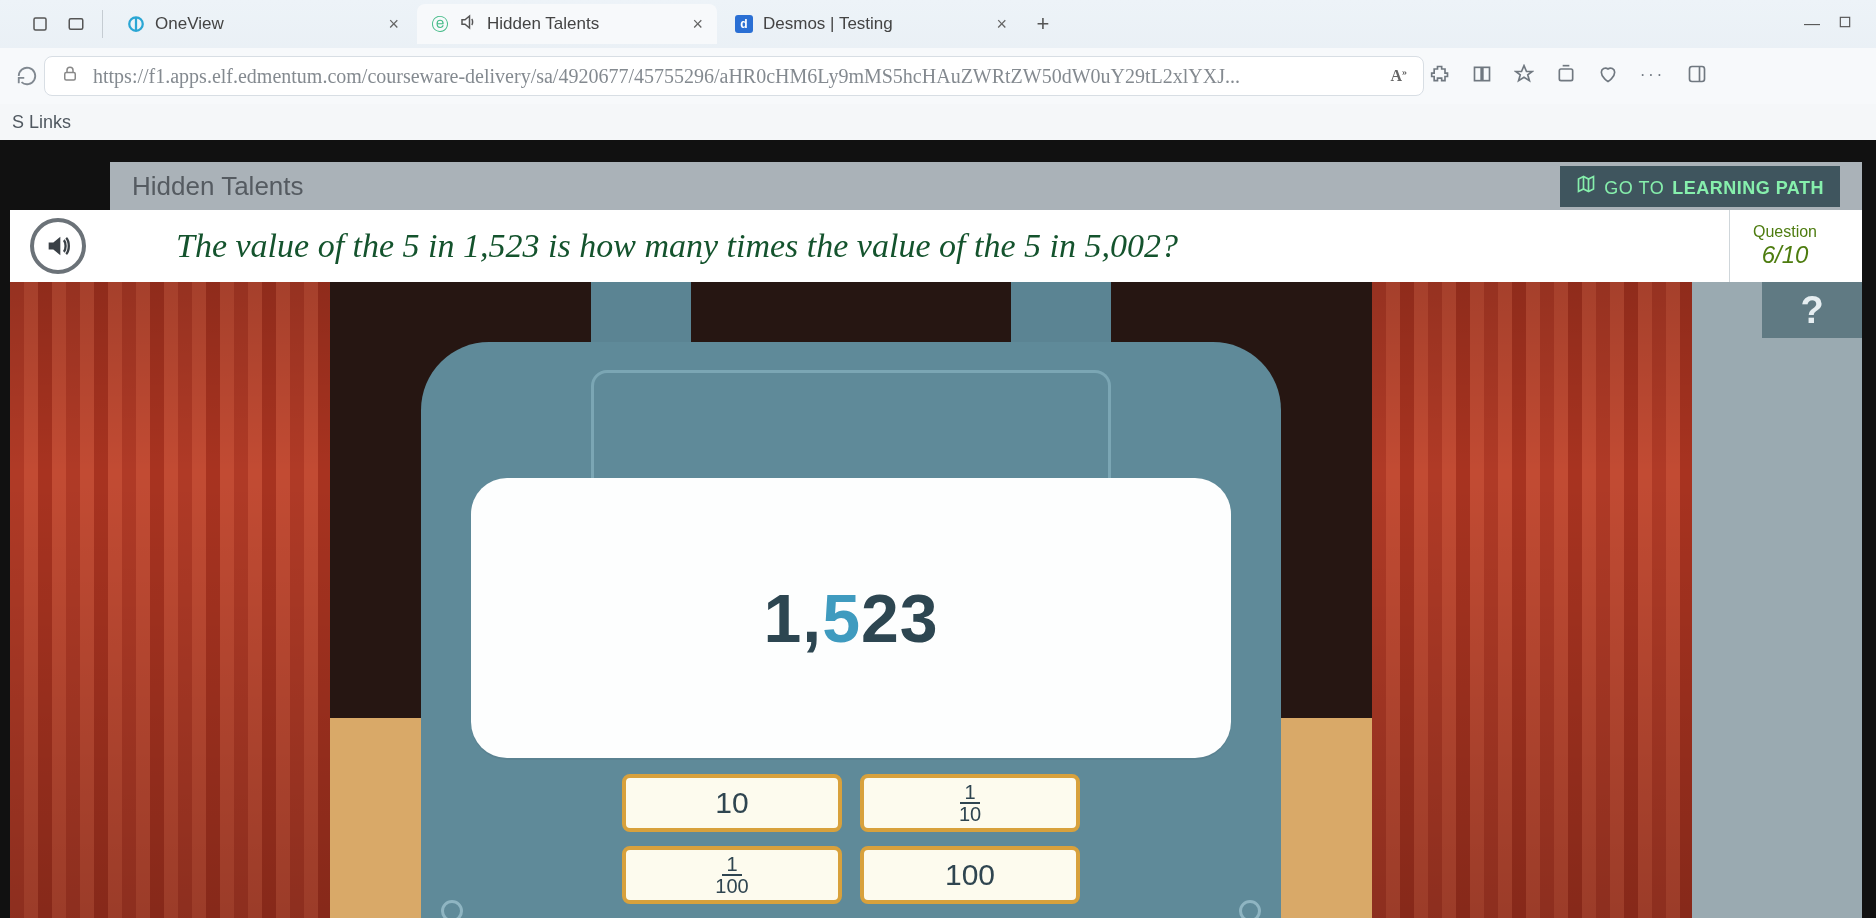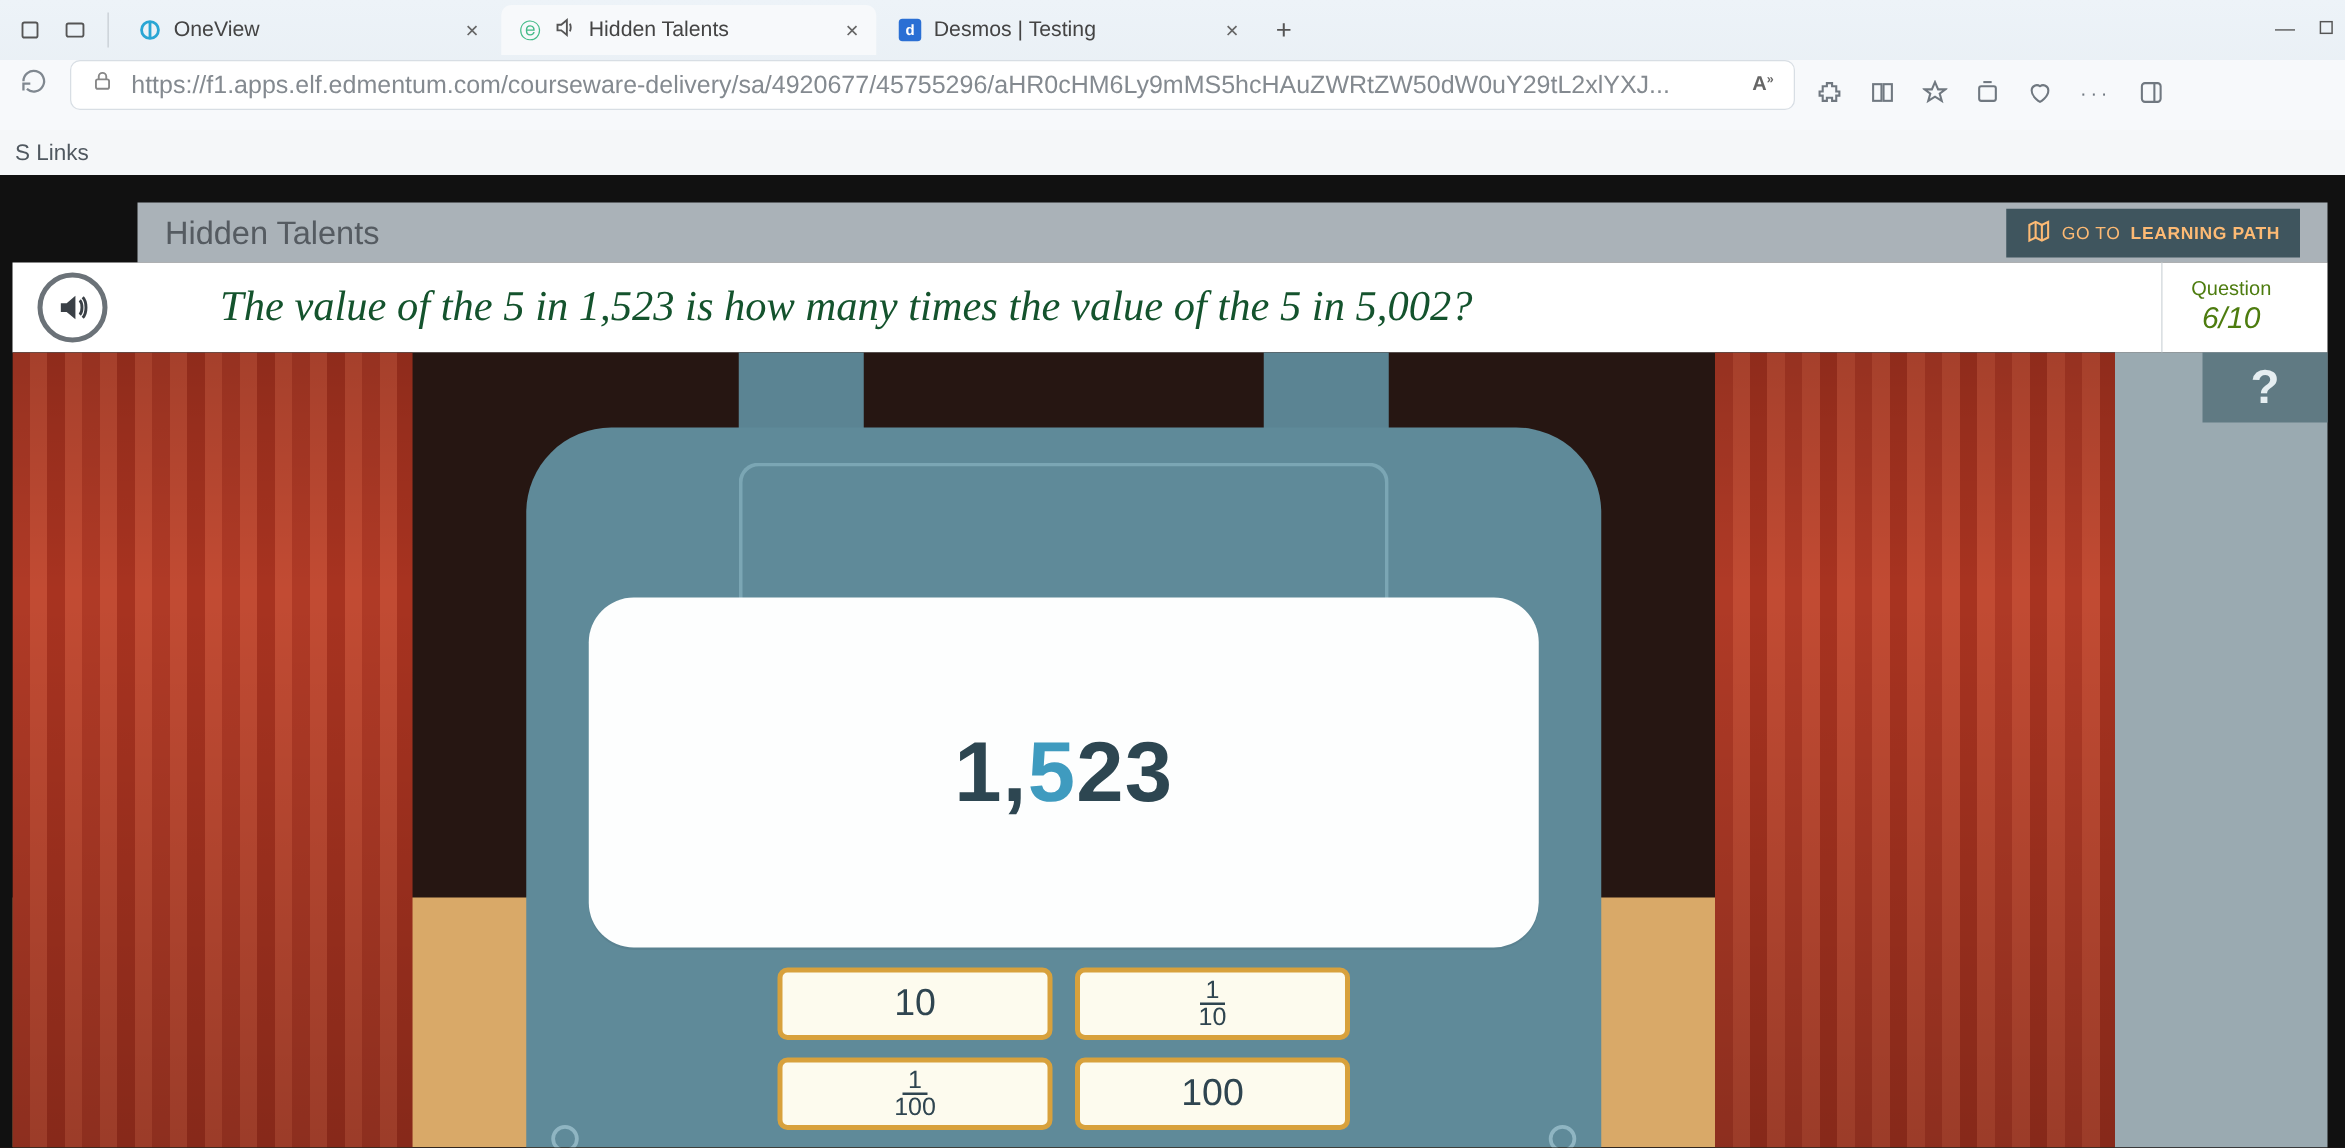--- a/index.html
+++ b/index.html
@@ -1,42 +1,42 @@
 <!DOCTYPE html>
 <html><head>
 <meta charset="utf-8">
 <style>
   * { box-sizing: border-box; margin: 0; padding: 0; }
   html, body { width: 1876px; height: 918px; font-family: "Segoe UI", Arial, sans-serif; background: #1a1a1a; overflow: hidden; }
 
   
   .browser-chrome { background: linear-gradient(#edf3f8, #e4ebf1); }
-  .tabstrip { display: flex; align-items: center; height: 48px; padding: 0 8px; gap: 4px; }
+  .tabstrip { display: flex; align-items: center; height: 48px; padding: 0 24px; gap: 4px; }
   .win-btn { width: 32px; height: 32px; display: flex; align-items: center; justify-content: center; color: #555; }
   .tab { display: flex; align-items: center; height: 40px; padding: 0 14px; gap: 10px; border-radius: 8px 8px 0 0; min-width: 300px; color: #444; font-size: 17px; }
   .tab.active { background: #f7f9fb; }
   .tab .close { margin-left: auto; color: #666; font-size: 18px; }
   .tab .favicon { width: 18px; height: 18px; display: flex; align-items: center; justify-content: center; }
   .newtab { width: 36px; height: 36px; display: flex; align-items: center; justify-content: center; color: #555; font-size: 22px; border-radius: 6px; }
   .win-controls { margin-left: auto; display: flex; gap: 18px; color: #555; }
 
-  .addrbar { display: flex; height: 56px; padding: 0 10px; gap: 12px; background: #f7f9fb; }
+  .addrbar { display: flex; align-items: center; height: 56px; padding: 0 10px; background: #f7f9fb; font-family: Liberation Serif, serif; }
   .addr-icon { color: #808890; width: 34px; height: 34px; display: flex; align-items: center; justify-content: center; font-size: 20px; }
   .url-box { flex: 1; display: flex; align-items: center; gap: 14px; background: #fff; border: 1px solid #d8dee4; border-radius: 8px; height: 40px; padding: 0 16px; color: #848a90; font-size: 20px; max-width: 1380px; }
   .url-box .truncated { white-space: nowrap; overflow: hidden; text-overflow: ellipsis; }
   .addr-actions { display: flex; gap: 22px; color: #707880; align-items: center; margin-left: 6px; }
 
   .bookmarks { height: 36px; background: #f5f7f9; display: flex; align-items: center; padding: 0 12px; color: #505860; font-size: 18px; }
 
   
   .app { position: relative; width: 100%; height: calc(918px - 48px - 56px - 36px); background: #111; }
 
   .app-header { position: absolute; top: 22px; left: 110px; right: 14px; height: 48px; background: #aab2b8; display: flex; align-items: center; padding: 0 22px; justify-content: space-between; }
   .app-title { color: #555b61; font-size: 26px; }
-  .goto-btn { background: #3f555e; color: #fdba74; border: none; padding: 8px 16px; font-size: 14px; letter-spacing: .5px; display: flex; align-items: center; gap: 8px; }
+  .goto-btn { background: #3f555e; color: #86efac; border: none; padding: 8px 16px; font-size: 18px; letter-spacing: .5px; display: flex; align-items: flex-end; gap: 8px; }
   .goto-btn b { font-weight: 700; }
 
   .question-bar { position: absolute; top: 70px; left: 10px; right: 14px; height: 72px; background: #fff; display: flex; align-items: center; padding: 0 22px 0 20px; }
   .speaker { width: 56px; height: 56px; border-radius: 50%; border: 4px solid #6b7278; display: flex; align-items: center; justify-content: center; color: #3a4046; margin-right: 90px; }
   .question-text { font-family: Georgia, "Times New Roman", serif; font-style: italic; font-size: 34px; color: #14532d; flex: 1; }
   .stats { display: flex; border-left: 1px solid #cfd6da; height: 100%; }
   .stat { width: 110px; display: flex; flex-direction: column; align-items: center; justify-content: center; border-right: 1px solid #cfd6da; color: #4d7c0f; }
   .stat:last-child { border-right: none; }
   .stat .label { font-size: 16px; }
   .stat .value { font-size: 24px; font-weight: 500; font-style: italic; }

